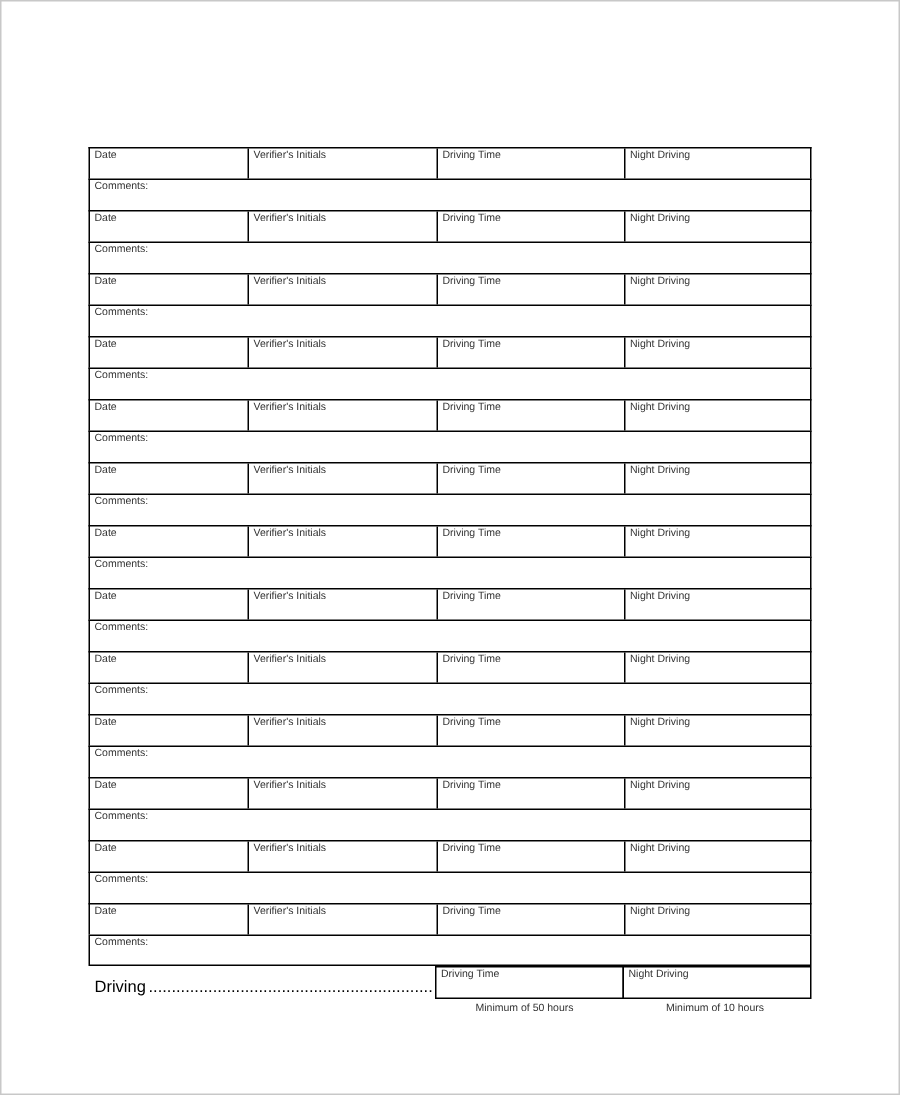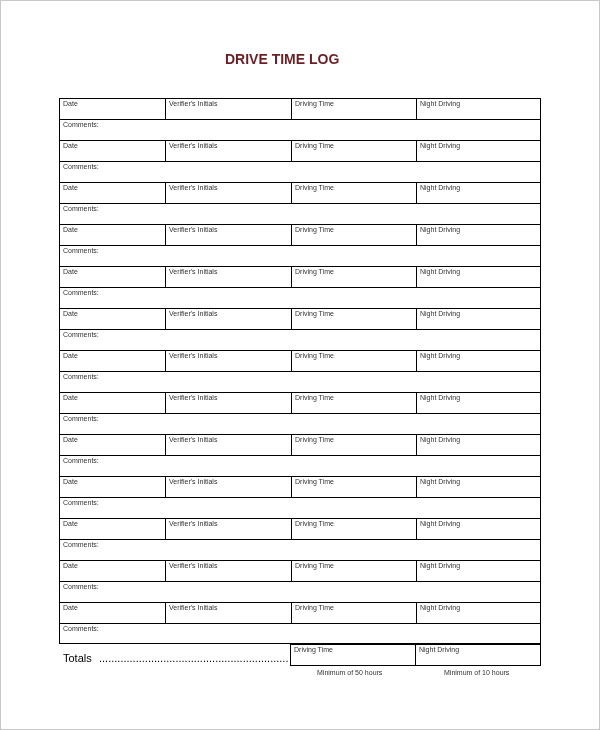--- a/index.html
+++ b/index.html
@@ -22,21 +22,20 @@
   .tbox { position:absolute; top:0; height:22px; border:1px solid #000; box-sizing:border-box; font-size:7px; color:#333; padding:1px 0 0 3px; }
   .tb1 { left:231px; width:126px; }
   .tb2 { left:356px; width:126px; }
   .note { position:absolute; top:668px; font-size:7px; color:#333; }
 </style>
 </head>
 <body>
 
 <div class="page">
   <div class="title">
-    <div>DRIVE TIME LOG</div>
   </div>
 
   <div class="grid" id="grid">
       <div class="row">
         <div class="cell c0">Date</div>
         <div class="cell c1">Verifier's Initials</div>
         <div class="cell c2">Driving Time</div>
         <div class="cell c3">Night Driving</div>
       </div>
       <div class="row">
@@ -146,20 +145,20 @@
         <div class="cell c1">Verifier's Initials</div>
         <div class="cell c2">Driving Time</div>
         <div class="cell c3">Night Driving</div>
       </div>
       <div class="row last">
         <div class="cell comment">Comments:</div>
       </div>
     </div>
 
   <div class="totals">
-    <span class="totals-label">Totals</span>
+    <span class="totals-label">Driving</span>
     <span class="totals-dots">..................................................................................................................</span>
     <div class="tbox tb1">Driving Time</div>
     <div class="tbox tb2">Night Driving</div>
   </div>
   <div class="note" style="left:316px;">Minimum  of 50 hours</div>
   <div class="note" style="left:443px;">Minimum of 10 hours</div>
 </div>
 
 </body></html>

